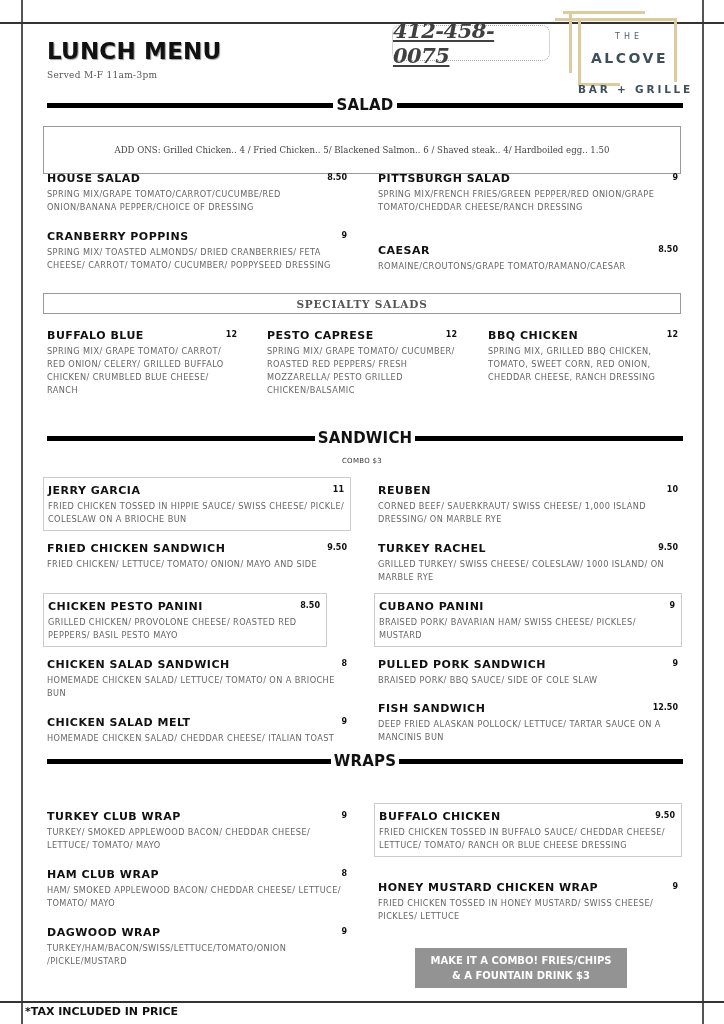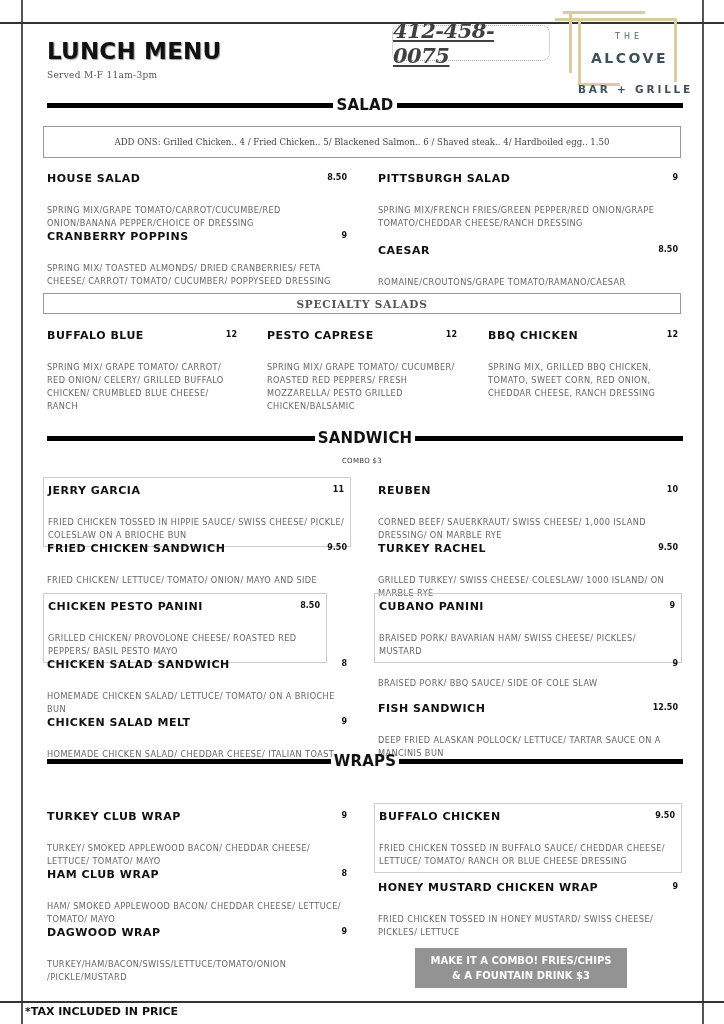--- a/index.html
+++ b/index.html
@@ -21,27 +21,27 @@
   .logo-the { position: absolute; left: 615px; top: 32px; font-size: 8px; letter-spacing: 4px; color: #55656a; font-family: "DejaVu Sans", sans-serif; }
   .logo-alcove { position: absolute; left: 591px; top: 50px; font-size: 14px; font-weight: bold; letter-spacing: 2.5px; color: #3d5059; font-family: "DejaVu Sans", sans-serif; }
   .logo-bar-grille { position: absolute; left: 578px; top: 83px; font-size: 10.5px; font-weight: bold; letter-spacing: 2.8px; color: #3d5059; font-family: "DejaVu Sans", sans-serif; }
 
   
   .section-head { position: absolute; left: 47px; width: 636px; display: flex; align-items: center; }
   .section-head .rule { flex: 1; height: 5px; background: #000; }
   .section-head .label { padding: 0 3px; font-family: "DejaVu Sans", sans-serif; font-weight: bold; font-size: 15px; color: #111; letter-spacing: 0.2px; }
 
   .box { position: absolute; border: 1px solid #999; }
-  .addons { left: 43px; top: 126px; width: 638px; height: 32px; display: flex; align-items: center; justify-content: center; text-align: left; font-family: "DejaVu Serif", serif; font-size: 8.6px; line-height: 14px; color: #444; padding: 0 10px; }
+  .addons { left: 43px; top: 126px; width: 638px; height: 48px; display: flex; align-items: center; justify-content: center; text-align: left; font-family: "DejaVu Serif", serif; font-size: 8.6px; line-height: 14px; color: #444; padding: 0 10px; }
   .specialty { left: 43px; top: 293px; width: 638px; height: 21px; display: flex; align-items: center; justify-content: center; font-family: "DejaVu Serif", serif; font-weight: bold; font-size: 10.5px; letter-spacing: 0.8px; color: #555; }
 
   .item { position: absolute; }
   .item .name { font-family: "DejaVu Sans", sans-serif; font-weight: bold; font-size: 11px; color: #111; letter-spacing: 0.5px; white-space: nowrap; }
   .item .price { position: absolute; top: 1px; right: 0; font-family: "DejaVu Sans", sans-serif; font-weight: bold; font-size: 8px; color: #111; }
-  .item .desc { margin-top: 19px; font-family: "DejaVu Sans", sans-serif; font-size: 8.2px; line-height: 13px; color: #666; letter-spacing: 0.4px; }
+  .item .desc { margin-top: 3px; font-family: "DejaVu Sans", sans-serif; font-size: 8.2px; line-height: 13px; color: #666; letter-spacing: 0.4px; }
   .item.boxed { border: 1px solid #ccc; padding: 6px 4px 4px 4px; }
 
   .combo-note { position: absolute; left: 0; width: 724px; top: 457px; text-align: center; font-family: "DejaVu Sans", sans-serif; font-size: 7px; color: #333; letter-spacing: 0.3px; }
 
   .combo-box { position: absolute; left: 415px; top: 948px; width: 212px; height: 40px; background: #939393; display: flex; align-items: center; justify-content: center; text-align: center; font-family: "DejaVu Sans", sans-serif; font-weight: bold; font-size: 10px; line-height: 15px; color: #fff; }
 
   .tax { position: absolute; left: 25px; top: 1005px; font-family: "DejaVu Sans", sans-serif; font-weight: bold; font-size: 11px; color: #111; }
 </style>
 </head>
 <body>
@@ -149,20 +149,21 @@
   <div class="name">CUBANO PANINI</div>
   <div class="price" style="top:7px; right:6px;">9</div>
   <div class="desc">BRAISED PORK/ BAVARIAN HAM/ SWISS CHEESE/ PICKLES/ MUSTARD</div>
 </div>
 <div class="item" style="left:47px; top:658px; width:300px;">
   <div class="name">CHICKEN SALAD SANDWICH</div>
   <div class="price">8</div>
   <div class="desc">HOMEMADE CHICKEN SALAD/ LETTUCE/ TOMATO/ ON A BRIOCHE BUN</div>
 </div>
 <div class="item" style="left:378px; top:658px; width:300px;">
+  <div class="name">PULLED PORK SANDWICH</div>
   <div class="price">9</div>
   <div class="desc">BRAISED PORK/ BBQ SAUCE/ SIDE OF COLE SLAW</div>
 </div>
 <div class="item" style="left:378px; top:702px; width:300px;">
   <div class="name">FISH SANDWICH</div>
   <div class="price">12.50</div>
   <div class="desc">DEEP FRIED ALASKAN POLLOCK/ LETTUCE/ TARTAR SAUCE ON A MANCINIS BUN</div>
 </div>
 <div class="item" style="left:47px; top:716px; width:300px;">
   <div class="name">CHICKEN SALAD MELT</div>

